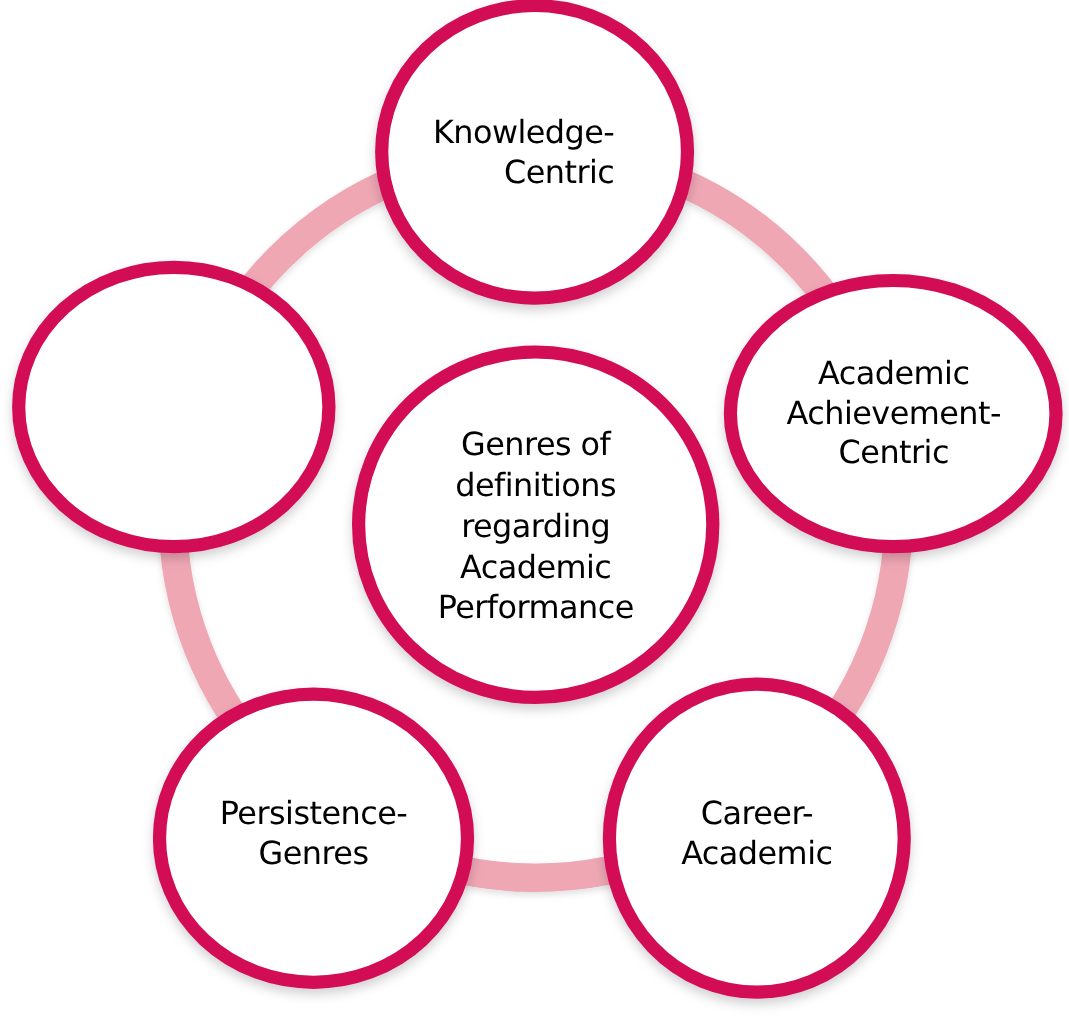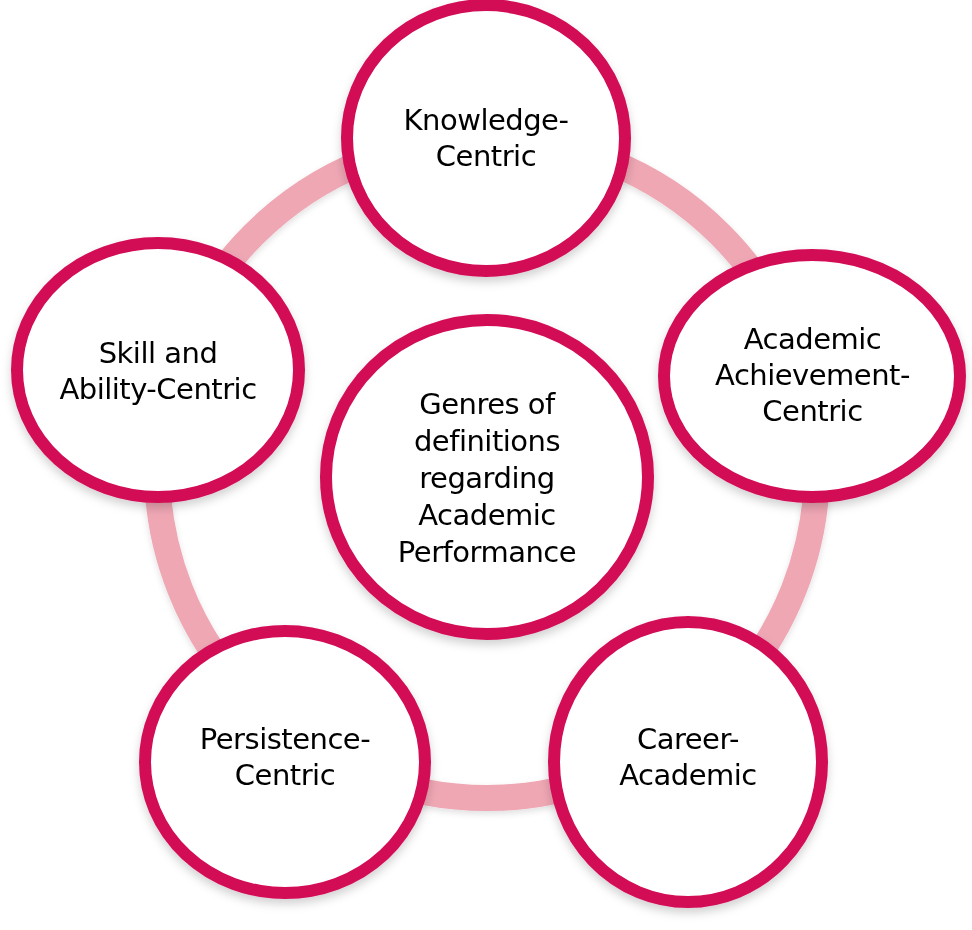--- a/index.html
+++ b/index.html
@@ -33,34 +33,32 @@
     <ellipse cx="486" cy="138" rx="139" ry="133" fill="#FFFFFF" stroke="#D20A54" stroke-width="12" filter="url(#shadow)"></ellipse>
     <ellipse cx="812" cy="376" rx="148" ry="121" fill="#FFFFFF" stroke="#D20A54" stroke-width="12" filter="url(#shadow)"></ellipse>
     <ellipse cx="688" cy="762" rx="134" ry="140" fill="#FFFFFF" stroke="#D20A54" stroke-width="12" filter="url(#shadow)"></ellipse>
     <ellipse cx="285" cy="762" rx="140" ry="131" fill="#FFFFFF" stroke="#D20A54" stroke-width="12" filter="url(#shadow)"></ellipse>
     <ellipse cx="158" cy="370" rx="141" ry="127" fill="#FFFFFF" stroke="#D20A54" stroke-width="12" filter="url(#shadow)"></ellipse>
 
     <ellipse cx="487" cy="477" rx="161" ry="157" fill="#FFFFFF" stroke="#D20A54" stroke-width="12" filter="url(#shadow)"></ellipse>
   </svg>
 
   
-  <div class="node-label" style="left:366px; top:70px; width:240px; height:136px;">Knowledge-
+  <div class="node-label" style="left:356px; top:70px; width:240px; height:136px;text-align:right;">Knowledge-
 Centric</div>
 
   <div class="node-label" style="left:680px; top:310px; width:265px; height:130px;">Academic
 Achievement-
 Centric</div>
 
   <div class="node-label" style="left:568px; top:692px; width:240px; height:130px;">Career-
 Academic</div>
 
   <div class="node-label" style="left:160px; top:692px; width:250px; height:130px;">Persistence-
-Centric</div>
+Genres</div>
 
-  <div class="node-label" style="left:28px; top:306px; width:260px; height:130px;">Skill and
-Ability-Centric</div>
 
   <div class="node-label center" style="left:347px; top:383px; width:280px; height:190px;">Genres of
 definitions
 regarding
 Academic
 Performance</div>
 </div>
 
 </body></html>

